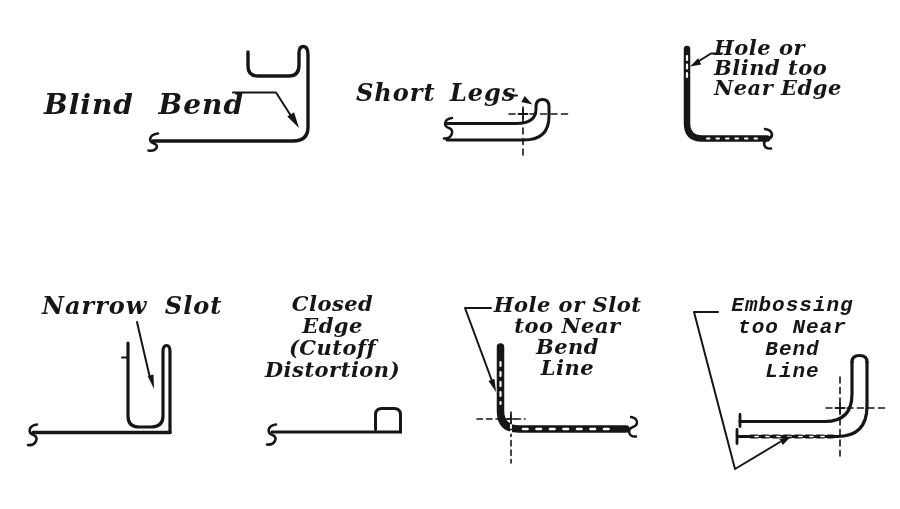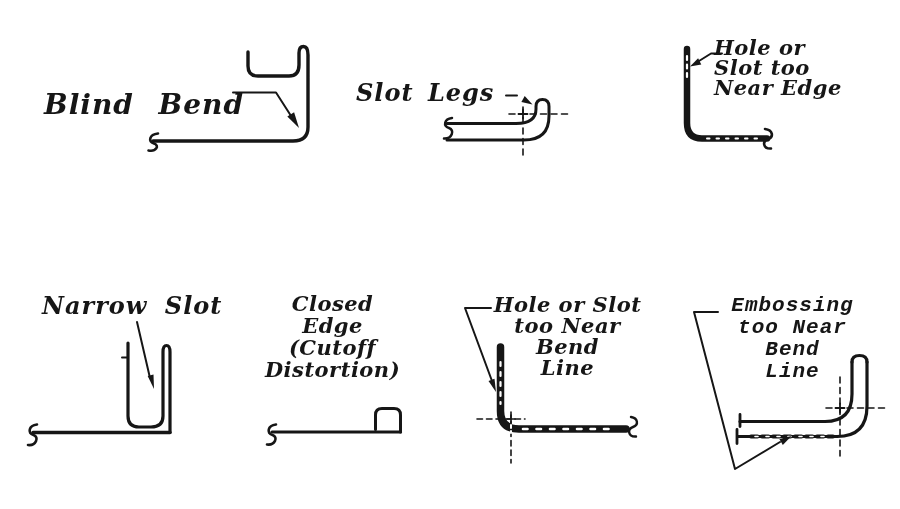--- a/index.html
+++ b/index.html
@@ -94,23 +94,23 @@
       <path stroke="#ffffff" stroke-width="1.6" stroke-dasharray="3,8" d="M755,436.5 H830"></path>
       <path stroke-width="1.6" stroke-dasharray="6,4.5" d="M826,408 H885"></path>
       <path stroke-width="1.6" stroke-dasharray="6,4.5" d="M840,377 V456"></path>
       <path stroke-width="1.8" d="M835.5,408 H844.5 M840,403.5 V412.5"></path>
       <path stroke-width="2" d="M718,312 H694 L735,469 L780,442"></path>
       <polygon fill="#161616" stroke="none" points="791.5,436 782.8,444.9 779.4,439.1"></polygon>
     </g>
   </svg>
 
   <div class="label lbl-blind">Blind Bend</div>
-  <div class="label lbl-short">Slot Legs</div>
+  <div class="label lbl-short">Short Legs</div>
   <div class="label lbl-edge">Hole or
-Slot too
+Blind too
 Near Edge</div>
   <div class="label lbl-closed">Closed
 Edge
 (Cutoff
 Distortion)</div>
   <div class="label lbl-narrow">Narrow Slot</div>
   <div class="label lbl-bend6">Hole or Slot
 too Near
 Bend
 Line</div>

